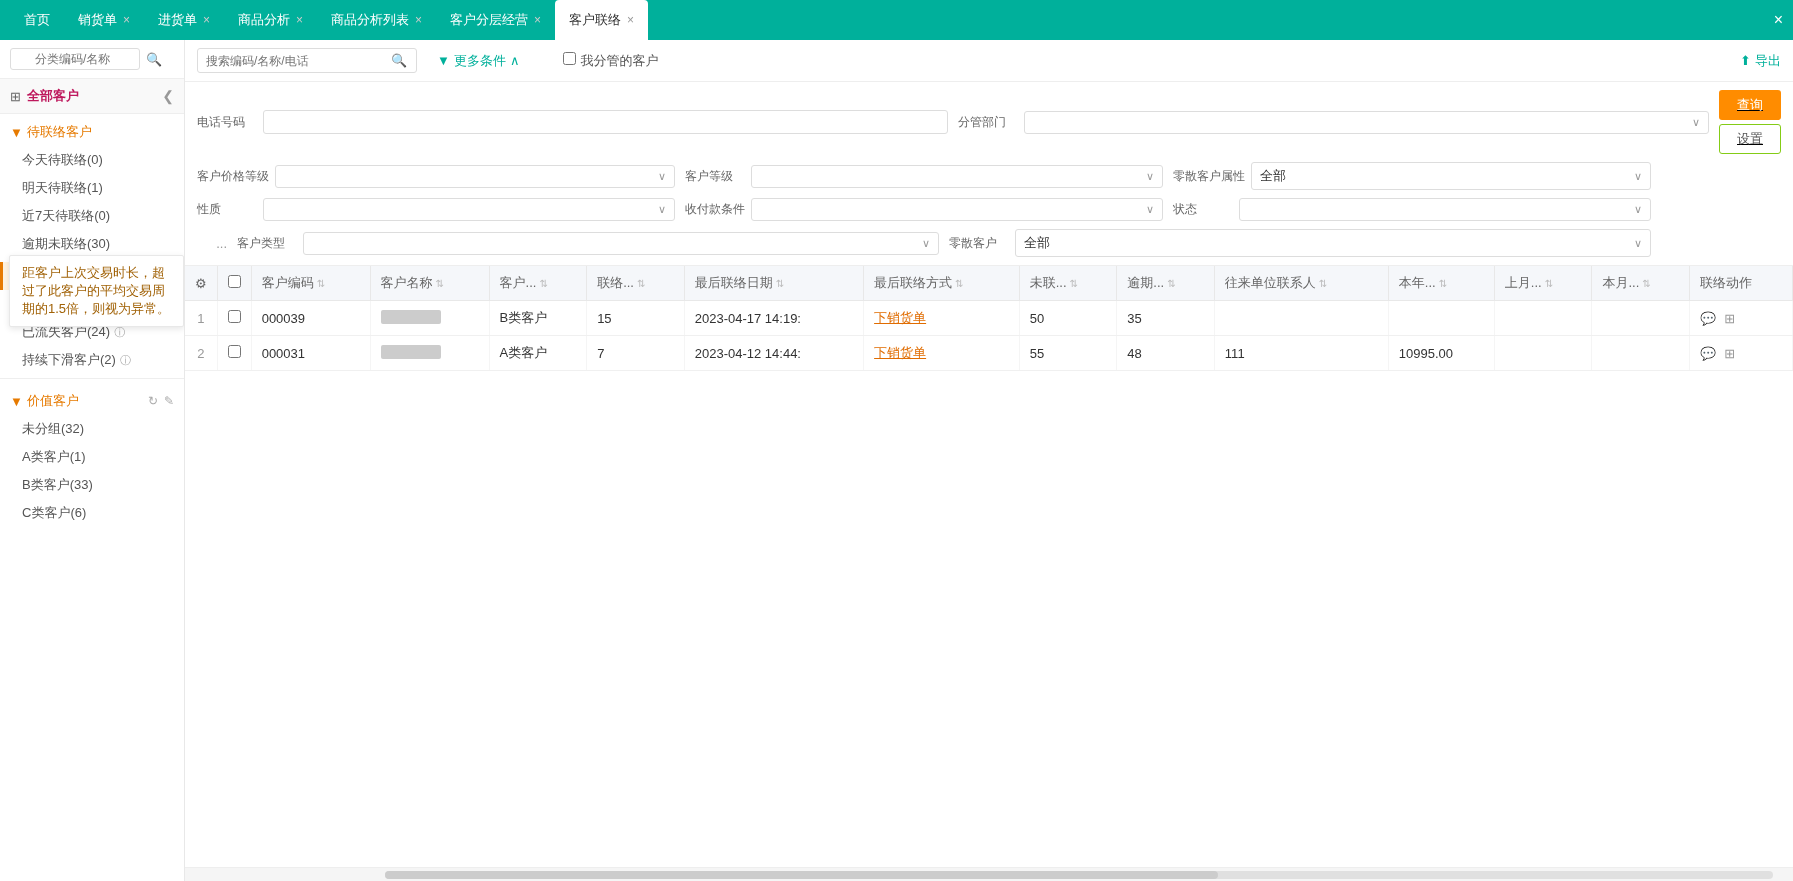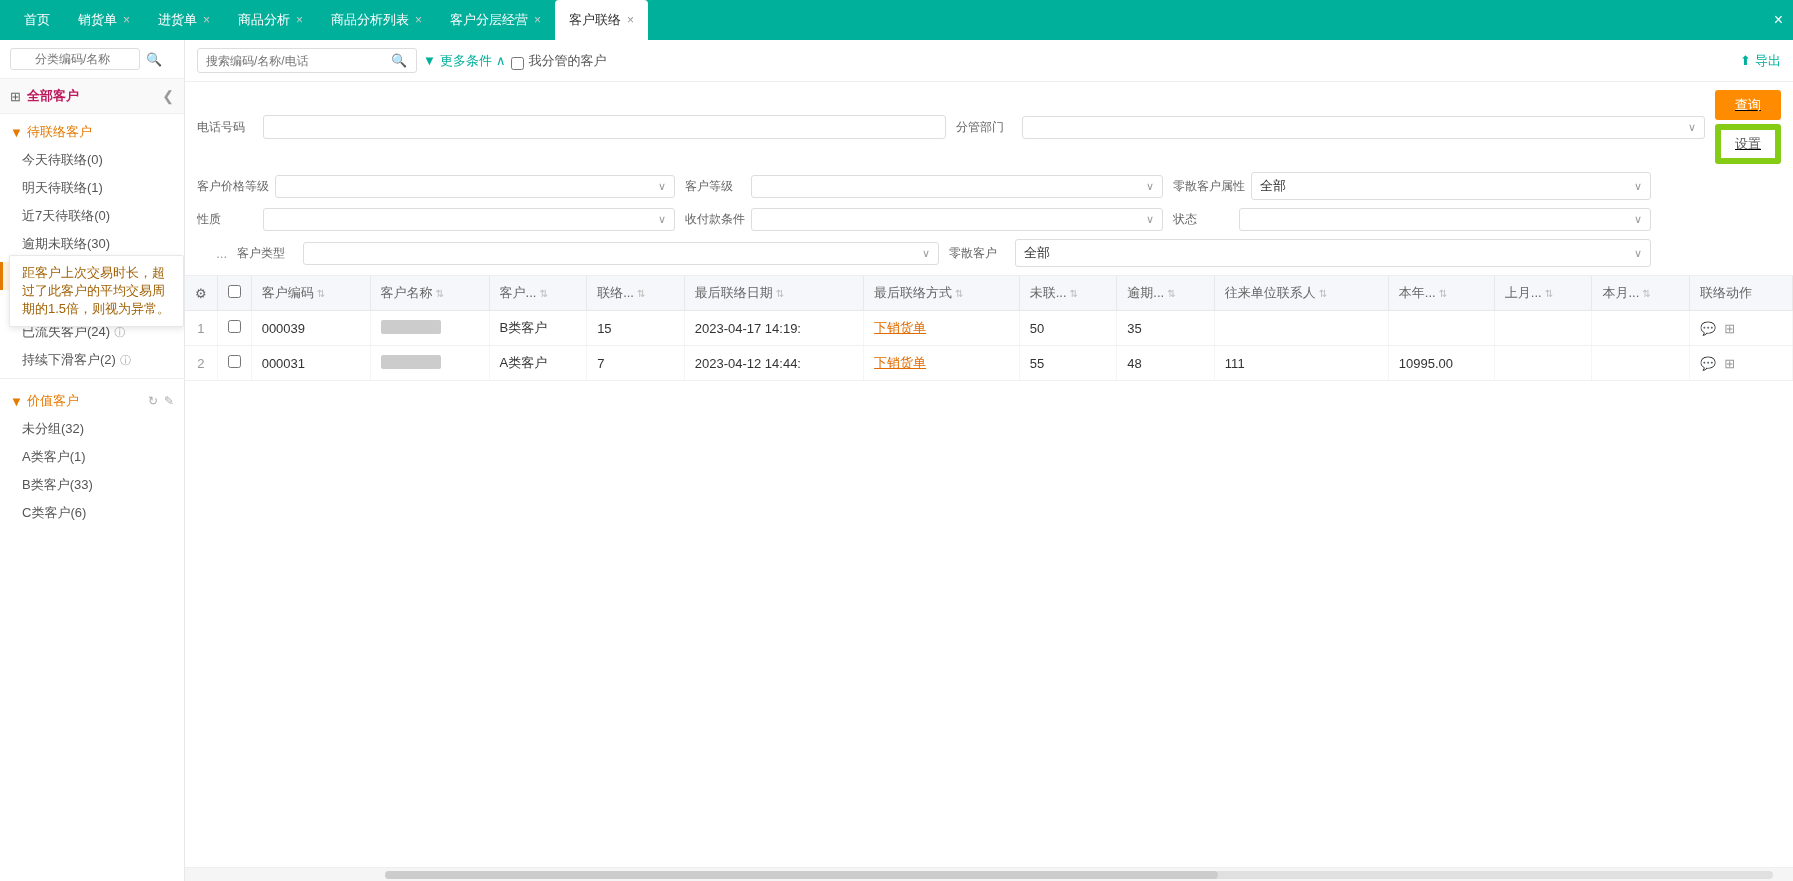--- a/index.html
+++ b/index.html
@@ -57,31 +57,31 @@
     }
     .sidebar-divider { height: 1px; background: #eee; margin: 4px 0; }
 
     .info-icon { color: #aaa; margin-left: 4px; cursor: pointer; font-size: 11px; }
 
     
     .content-area { flex: 1; display: flex; flex-direction: column; overflow: hidden; background: #fff; }
 
     
     .toolbar {
-      display: flex; align-items: center; padding: 8px 12px; border-bottom: 1px solid #eee; gap: 6px; background: #fff;
+      display: flex; align-items: center; padding: 8px 12px; border-bottom: 1px solid #eee; gap: 20px; background: #fff;
     }
     .search-box {
       display: flex; align-items: center; border: 1px solid #ddd; border-radius: 3px; padding: 4px 8px; gap: 6px; width: 220px;
     }
     .search-box input { border: none; outline: none; font-size: 12px; width: 100%; color: #333; }
     .search-icon-teal { color: #00b09b; cursor: pointer; }
     .more-conditions {
       display: flex; align-items: center; color: #00b09b; cursor: pointer; gap: 4px; font-size: 12px;
     }
-    .my-customers { display: flex; align-items: flex-end; gap: 4px; font-size: 12px; color: #555; cursor: pointer; }
+    .my-customers { display: flex; align-items: flex-start; gap: 4px; font-size: 12px; color: #555; cursor: pointer; margin-left: 24px; }
     .export-btn {
       margin-left: auto; display: flex; align-items: center; gap: 4px; color: #00b09b; cursor: pointer; font-size: 12px;
     }
 
     
     .filter-area {
       background: #fff; border-bottom: 1px solid #eee; padding: 8px 12px; display: flex; flex-direction: column; gap: 8px;
     }
     .filter-row { display: flex; align-items: center; gap: 10px; }
     .filter-item {
@@ -93,21 +93,21 @@
       display: flex; align-items: center; justify-content: space-between; cursor: pointer; background: #fff; min-width: 120px;
     }
     .filter-select .arrow { color: #999; font-size: 11px; }
     .filter-input {
       flex: 1; border: 1px solid #ddd; border-radius: 3px; padding: 4px 8px; font-size: 12px; color: #333; outline: none;
     }
     .query-btn {
       background: #ff8c00; color: #fff; border: none; padding: 6px 18px; border-radius: 3px; cursor: pointer; font-size: 13px;
     }
     .settings-btn {
-      background: #fff; color: #555; border: 6px solid #84cc16; padding: 5px 14px; border-radius: 3px; cursor: pointer; font-size: 13px;
+      background: #fff; color: #555; border: 1px solid #84cc16; padding: 5px 14px; border-radius: 3px; cursor: pointer; font-size: 13px;
     }
     .btn-group { display: flex; flex-direction: column; gap: 4px; text-decoration: underline; }
     .filter-dots { color: #999; cursor: pointer; margin-left: auto; }
 
     
     .table-area { flex: 1; overflow: auto; }
     table { width: 100%; border-collapse: collapse; font-size: 12px; }
     thead tr { background: #f5f7fa; }
     th {
       padding: 8px 10px; text-align: left; color: #666; font-weight: normal; border-bottom: 1px solid #e8e8e8;

